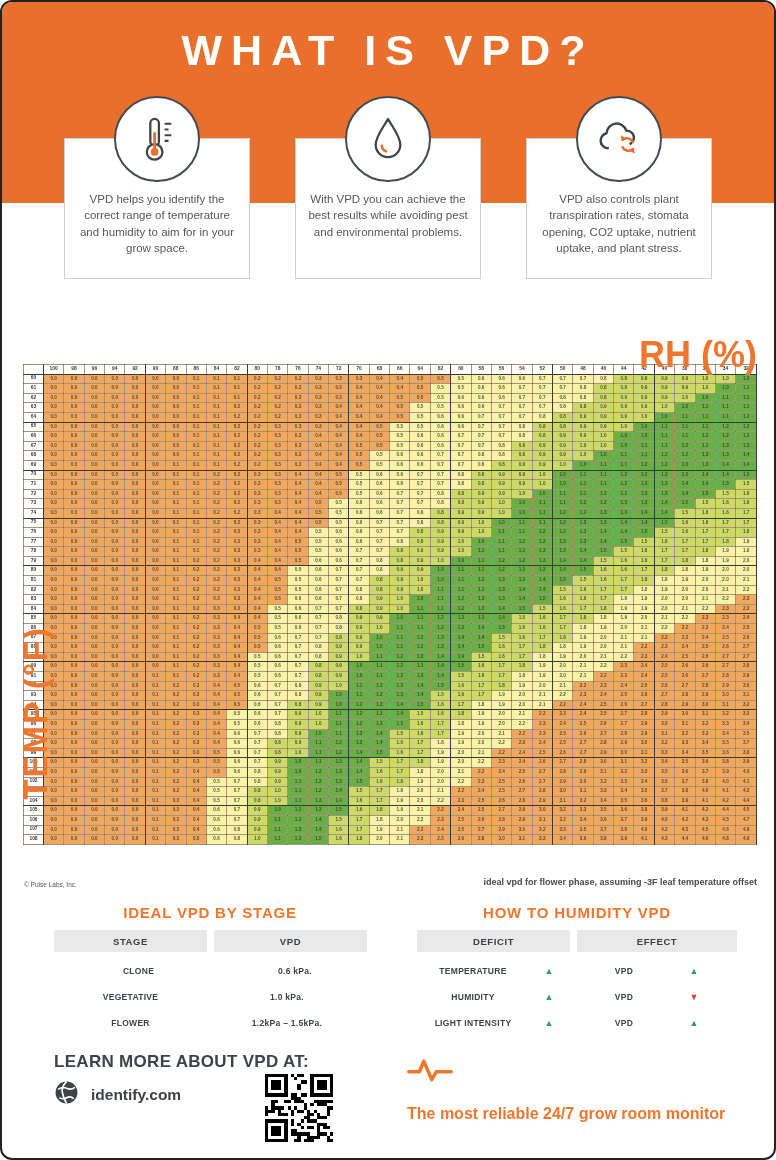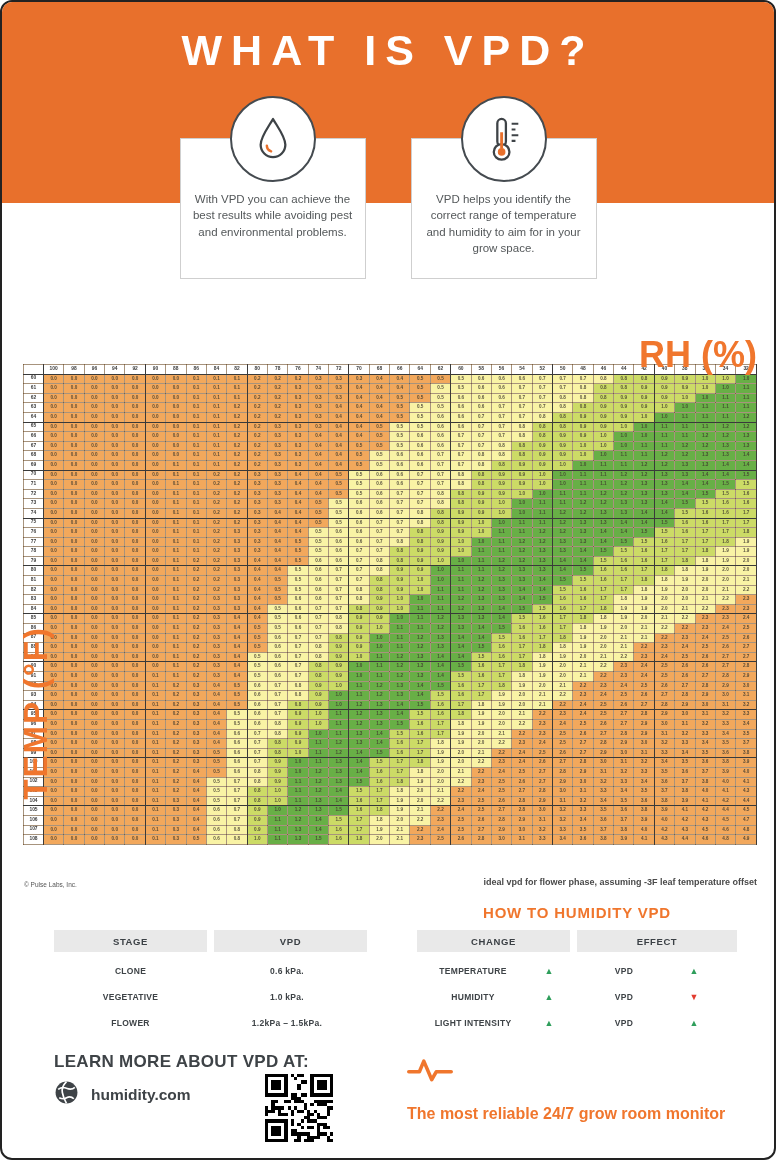--- a/index.html
+++ b/index.html
@@ -92,41 +92,53 @@
 
 <div class="page">
 
   <div class="banner">
     <h1>WHAT IS VPD?</h1>
   </div>
 
   <div class="cards">
     <div class="card">
       <div class="circle">
-        <svg viewBox="0 0 40 48" width="38" height="46">
-          <path d="M20 3 C14 13 7 22 7 30 a13 13 0 0 0 26 0 C33 22 26 13 20 3 Z" fill="#fff" stroke="#3E4347" stroke-width="2.4" stroke-linejoin="round"></path>
-          <path d="M13.5 31 a6.5 6.5 0 0 0 4.5 6" fill="none" stroke="#E8702C" stroke-width="2.6" stroke-linecap="round"></path>
-        </svg>
-      </div>
-      <div class="cardbox">With VPD you can achieve the best results while avoiding pest and environmental problems.</div>
-    </div>
-    <div class="card">
-      <div class="circle">
         <svg viewBox="0 0 44 48" width="42" height="46">
           <rect x="15" y="3" width="9" height="28" rx="4.5" fill="#fff" stroke="#3E4347" stroke-width="2.4"></rect>
           <circle cx="19.5" cy="37.5" r="8.2" fill="#fff" stroke="#3E4347" stroke-width="2.4"></circle>
           <line x1="19.5" y1="17" x2="19.5" y2="34" stroke="#E8702C" stroke-width="3"></line>
           <circle cx="19.5" cy="37.5" r="4" fill="#E8702C"></circle>
           <line x1="30" y1="8" x2="37" y2="8" stroke="#3E4347" stroke-width="2.2"></line>
           <line x1="30" y1="14" x2="34" y2="14" stroke="#3E4347" stroke-width="2.2"></line>
           <line x1="30" y1="20" x2="37" y2="20" stroke="#3E4347" stroke-width="2.2"></line>
           <line x1="30" y1="26" x2="34" y2="26" stroke="#3E4347" stroke-width="2.2"></line>
         </svg>
       </div>
       <div class="cardbox">VPD helps you identify the correct range of temperature and humidity to aim for in your grow space.</div>
+    </div>
+    <div class="card">
+      <div class="circle">
+        <svg viewBox="0 0 40 48" width="38" height="46">
+          <path d="M20 3 C14 13 7 22 7 30 a13 13 0 0 0 26 0 C33 22 26 13 20 3 Z" fill="#fff" stroke="#3E4347" stroke-width="2.4" stroke-linejoin="round"></path>
+          <path d="M13.5 31 a6.5 6.5 0 0 0 4.5 6" fill="none" stroke="#E8702C" stroke-width="2.6" stroke-linecap="round"></path>
+        </svg>
+      </div>
+      <div class="cardbox">With VPD you can achieve the best results while avoiding pest and environmental problems.</div>
+    </div>
+    <div class="card">
+      <div class="circle">
+        <svg viewBox="0 0 52 42" width="48" height="40">
+          <path d="M14 31 a8.2 8.2 0 0 1 -1.5 -16.2 11 11 0 0 1 21.5 -2.8 7.6 7.6 0 0 1 8 9 7.6 7.6 0 0 1 -3.5 5" fill="#fff" stroke="#3E4347" stroke-width="2.6" stroke-linecap="round" stroke-linejoin="round"></path>
+          <path d="M41.5 25 a7.5 7.5 0 0 0 -12.5 -2.5" fill="none" stroke="#E8702C" stroke-width="2.6"></path>
+          <path d="M28 17 l1 6.5 6 -2.5 z" fill="#E8702C"></path>
+          <path d="M29.5 29 a7.5 7.5 0 0 0 12.5 2.5" fill="none" stroke="#E8702C" stroke-width="2.6"></path>
+          <path d="M43 37 l-1 -6.5 -6 2.5 z" fill="#E8702C"></path>
+        </svg>
+      </div>
+      <div class="cardbox">VPD also controls plant transpiration rates, stomata opening, CO2 uptake, nutrient uptake, and plant stress.</div>
     </div>
   </div>
 
 
   <div class="chartwrap">
     <div class="rh-label">RH (%)</div>
     <div class="temp-label">TEMP (°F)</div>
     <div id="heatmap">
         <table class="heat">
           <tbody>
@@ -2030,38 +2042,39 @@
               <td class="" style="background:#F2A85C">4.8</td>
               <td class="cb" style="background:#F2A85C">4.9</td>
             </tr>
           </tbody>
         </table>
       </div>
     <div class="copyright">© Pulse Labs, Inc.</div>
     <div class="chart-note">ideal vpd for flower phase, assuming -3F leaf temperature offset</div>
   </div>
 
+  <div class="sec-head" id="stage-head">IDEAL VPD BY STAGE</div>
   <div class="hdrblock" style="left:52px; top:928px; width:153px;">STAGE</div>
   <div class="hdrblock" style="left:212px; top:928px; width:153px;">VPD</div>
 
-  <div class="trow" style="left:52px; top:960px; width:313px; height:18px;">
+  <div class="trow" style="left:60px; top:960px; width:313px; height:18px;">
     <div class="cellc" style="width:153px;">CLONE</div>
     <div class="cellc" style="width:160px;">0.6 kPa.</div>
   </div>
   <div class="trow" style="left:52px; top:986px; width:313px; height:18px;">
     <div class="cellc" style="width:153px;">VEGETATIVE</div>
     <div class="cellc" style="width:160px;">1.0 kPa.</div>
   </div>
   <div class="trow" style="left:52px; top:1012px; width:313px; height:18px;">
     <div class="cellc" style="width:153px;">FLOWER</div>
     <div class="cellc" style="width:160px;">1.2kPa – 1.5kPa.</div>
   </div>
 
   <div class="sec-head" id="influence-head">HOW TO HUMIDITY VPD</div>
-  <div class="hdrblock" style="left:415px; top:928px; width:153px;">CHANGE</div>
+  <div class="hdrblock" style="left:415px; top:928px; width:153px;">DEFICIT</div>
   <div class="hdrblock" style="left:575px; top:928px; width:160px;">EFFECT</div>
 
   <div class="trow" style="left:415px; top:960px; width:320px; height:18px;">
     <div class="cellc" style="width:112px;">TEMPERATURE</div>
     <div class="cellc arrow up" style="width:40px;">▲</div>
     <div class="cellc" style="width:70px; margin-left:20px;">VPD</div>
     <div class="cellc arrow up" style="width:70px;">▲</div>
   </div>
   <div class="trow" style="left:415px; top:986px; width:320px; height:18px;">
     <div class="cellc" style="width:112px;">HUMIDITY</div>
@@ -2078,21 +2091,21 @@
 
   <div class="learn-head">LEARN MORE ABOUT VPD AT:</div>
 
   <div class="contact-row" id="row-web">
     <span>
       <svg viewBox="0 0 24 24" width="25" height="25">
         <circle cx="12" cy="12" r="10.5" fill="#3E4347"></circle>
         <path d="M4 9 q4 -3 8 -1 q5 2 8 -1 M5 17 q4 2 7 0 q4 -2 7 1 M12 1.5 q-5 5 -4 10.5 q1 5.5 4 10.5" fill="none" stroke="#fff" stroke-width="1.6"></path>
       </svg>
     </span>
-    <span class="txt">humidity.com</span>
+    <span class="txt">identify.com</span>
   </div>
 
 
   <div id="qr"><svg width="68" height="68" shape-rendering="crispEdges">
         <rect x="25.904761904761905" y="0" width="3.238095238095238" height="3.238095238095238" fill="#000"></rect>
         <rect x="32.38095238095238" y="0" width="3.238095238095238" height="3.238095238095238" fill="#000"></rect>
         <rect x="35.61904761904762" y="0" width="3.238095238095238" height="3.238095238095238" fill="#000"></rect>
         <rect x="29.142857142857142" y="3.238095238095238" width="3.238095238095238" height="3.238095238095238" fill="#000"></rect>
         <rect x="35.61904761904762" y="6.476190476190476" width="3.238095238095238" height="3.238095238095238" fill="#000"></rect>
         <rect x="38.85714285714286" y="6.476190476190476" width="3.238095238095238" height="3.238095238095238" fill="#000"></rect>

